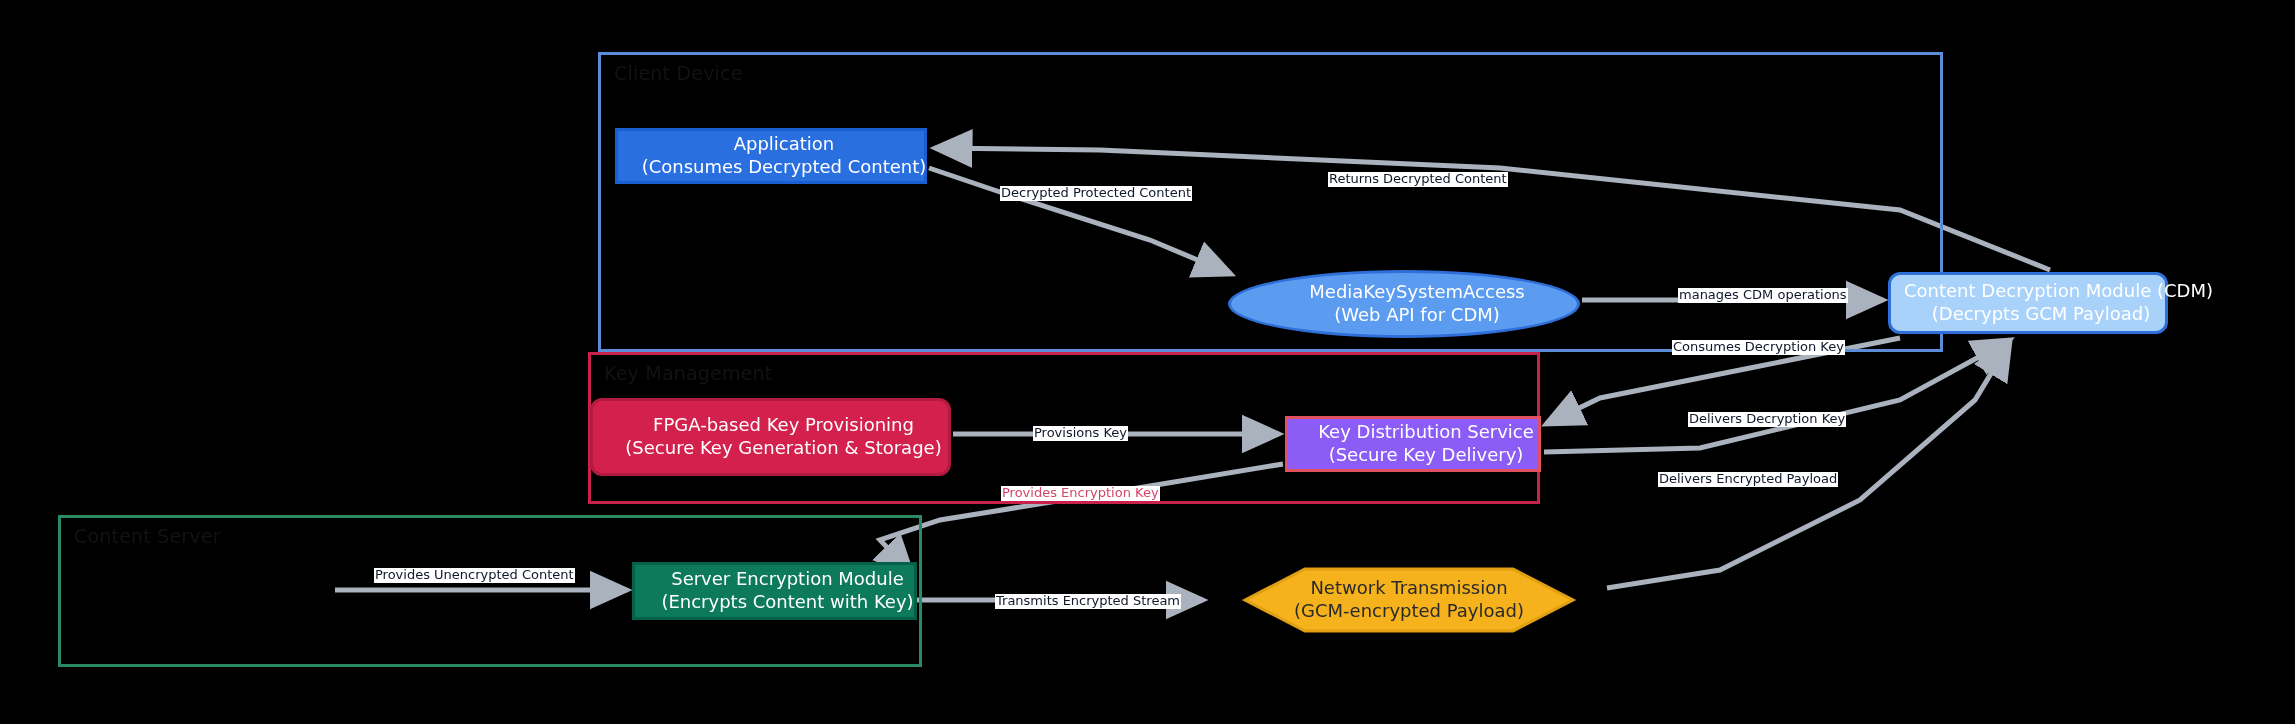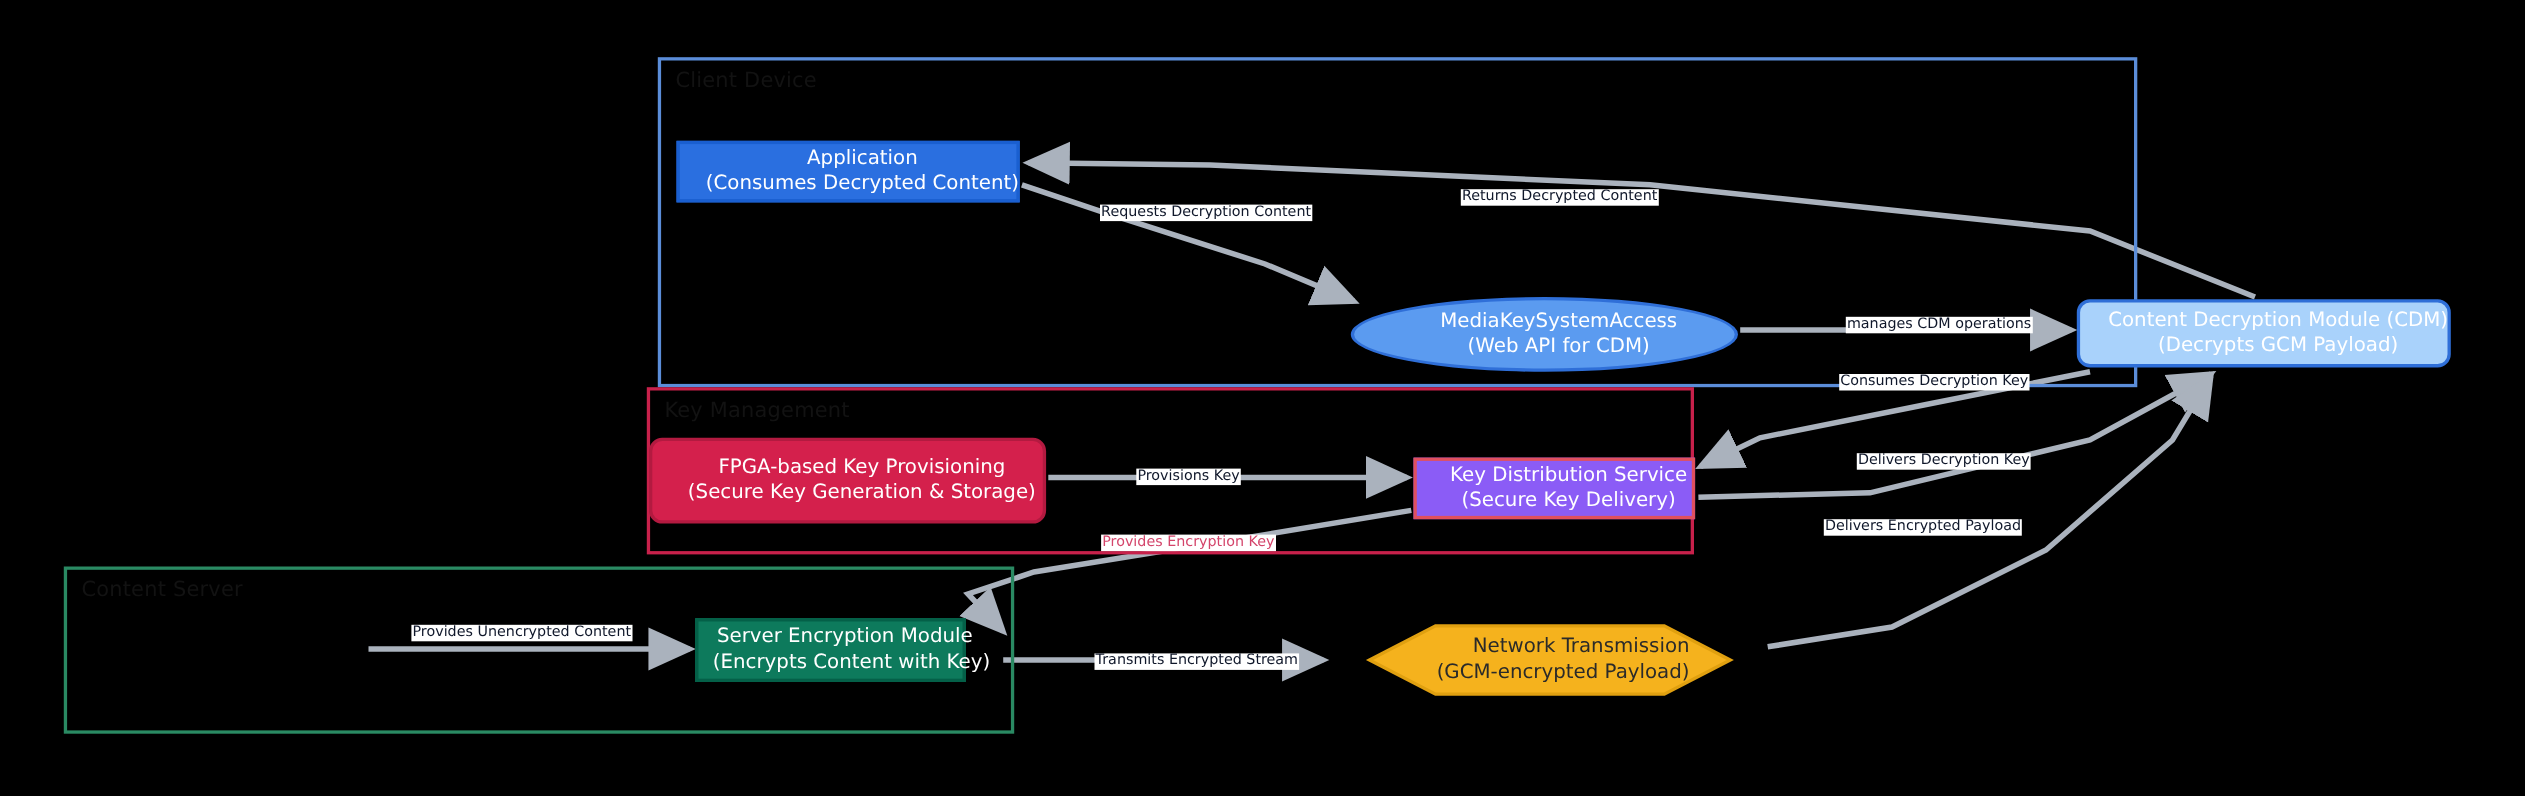--- a/index.html
+++ b/index.html
@@ -12,22 +12,22 @@
 
   .node{position:absolute;box-sizing:border-box;display:flex;align-items:center;justify-content:center;
         text-align:center;line-height:1.26;white-space:pre;}
   .node .txt{display:block;width:100%;margin-left:26px;}
 
   .n-rect{border-width:3px;border-style:solid;}
   .n-round{border-radius:12px;border-width:3px;border-style:solid;}
   .n-ell{border-radius:50%;border-width:3px;border-style:solid;}
   .hexwrap{position:absolute;}
   .hexwrap svg{position:absolute;left:0;top:0;}
-  .hexwrap .hextxt{position:absolute;left:12px;top:0;width:100%;height:100%;display:flex;align-items:center;
-                   justify-content:center;text-align:right;line-height:1.26;white-space:pre;}
+  .hexwrap .hextxt{position:absolute;left:0;top:0;width:100%;height:100%;display:flex;align-items:center;
+                   justify-content:center;text-align:center;line-height:1.26;white-space:pre;}
 
   .elabel{position:absolute;font-size:13px;color:#0f172a;background:#ffffff;white-space:nowrap;
           padding:0 1px;line-height:1.15;}
   .elabel.red{color:#d4456b;background:#ffffff;}
 </style>
 </head>
 <body>
 
 <div id="stage">
 
@@ -73,52 +73,52 @@
   <div class="node n-rect" style="left:615px;top:128px;width:312px;height:56px;background:#2a6fe0;border-color:#1a5fd0;
               color:#ffffff;font-size:18px;">
     <span class="txt"><span>Application</span><br><span>(Consumes Decrypted Content)</span></span>
   </div>
 
   <div class="node n-ell" style="left:1228px;top:270px;width:352px;height:68px;background:#5b9bf0;border-color:#2f6fd8;
               color:#ffffff;font-size:18px;">
     <span class="txt"><span>MediaKeySystemAccess</span><br><span>(Web API for CDM)</span></span>
   </div>
 
-  <div class="node n-round" style="left:1888px;top:272px;width:340px;height:62px;background:#a9d2fb;border-color:#2f6fd8;
+  <div class="node n-round" style="left:1888px;top:272px;width:280px;height:62px;background:#a9d2fb;border-color:#2f6fd8;
               color:#ffffff;font-size:18px;">
     <span class="txt"><span>Content Decryption Module (CDM)</span><br><span>(Decrypts GCM Payload)</span></span>
   </div>
 
   <div class="node n-round" style="left:590px;top:398px;width:361px;height:78px;background:#d4204c;border-color:#b31a40;
               color:#ffffff;font-size:18px;">
     <span class="txt"><span>FPGA-based Key Provisioning</span><br><span>(Secure Key Generation &amp; Storage)</span></span>
   </div>
 
   <div class="node n-rect" style="left:1285px;top:416px;width:256px;height:56px;background:#8b5cf6;border-color:#e0505f;
               color:#ffffff;font-size:18px;justify-content:flex-end;">
     <span class="txt"><span>Key Distribution Service</span><br><span>(Secure Key Delivery)</span></span>
   </div>
 
 
-  <div class="node n-rect" style="left:632px;top:562px;width:246px;height:58px;background:#0d7a5c;border-color:#046048;
+  <div class="node n-rect" style="left:632px;top:562px;width:285px;height:58px;background:#0d7a5c;border-color:#046048;
               color:#ffffff;font-size:18px;">
     <span class="txt"><span>Server Encryption Module</span><br><span>(Encrypts Content with Key)</span></span>
   </div>
 
   <div class="hexwrap" style="left:1209px;top:565px;width:400px;height:70px;">
     <svg width="400" height="70" viewBox="0 0 400 70">
       <polygon points="36,35 96,4 304,4 364,35 304,66 96,66" fill="#f5b21d" stroke="#e0a010" stroke-width="3"></polygon>
     </svg>
     <span class="hextxt" style="color:#2a2a2a;font-size:18px;"><span><span>Network Transmission</span><br><span>(GCM-encrypted Payload)</span></span></span>
   </div>
 
   <div class="elabel" style="left:374px;top:568px;">Provides Unencrypted Content</div>
   <div class="elabel" style="left:995px;top:594px;">Transmits Encrypted Stream</div>
   <div class="elabel" style="left:1033px;top:426px;">Provisions Key</div>
   <div class="elabel red" style="left:1001px;top:486px;">Provides Encryption Key</div>
-  <div class="elabel" style="left:1000px;top:186px;">Requests Decryption Content</div>
+  <div class="elabel" style="left:1000px;top:186px;">Decrypted Protected Content</div>
   <div class="elabel" style="left:1678px;top:288px;">manages CDM operations</div>
   <div class="elabel" style="left:1672px;top:340px;">Consumes Decryption Key</div>
   <div class="elabel" style="left:1688px;top:412px;">Delivers Decryption Key</div>
   <div class="elabel" style="left:1658px;top:472px;">Delivers Encrypted Payload</div>
   <div class="elabel" style="left:1328px;top:172px;">Returns Decrypted Content</div>
 
 </div>
 
 </body></html>

